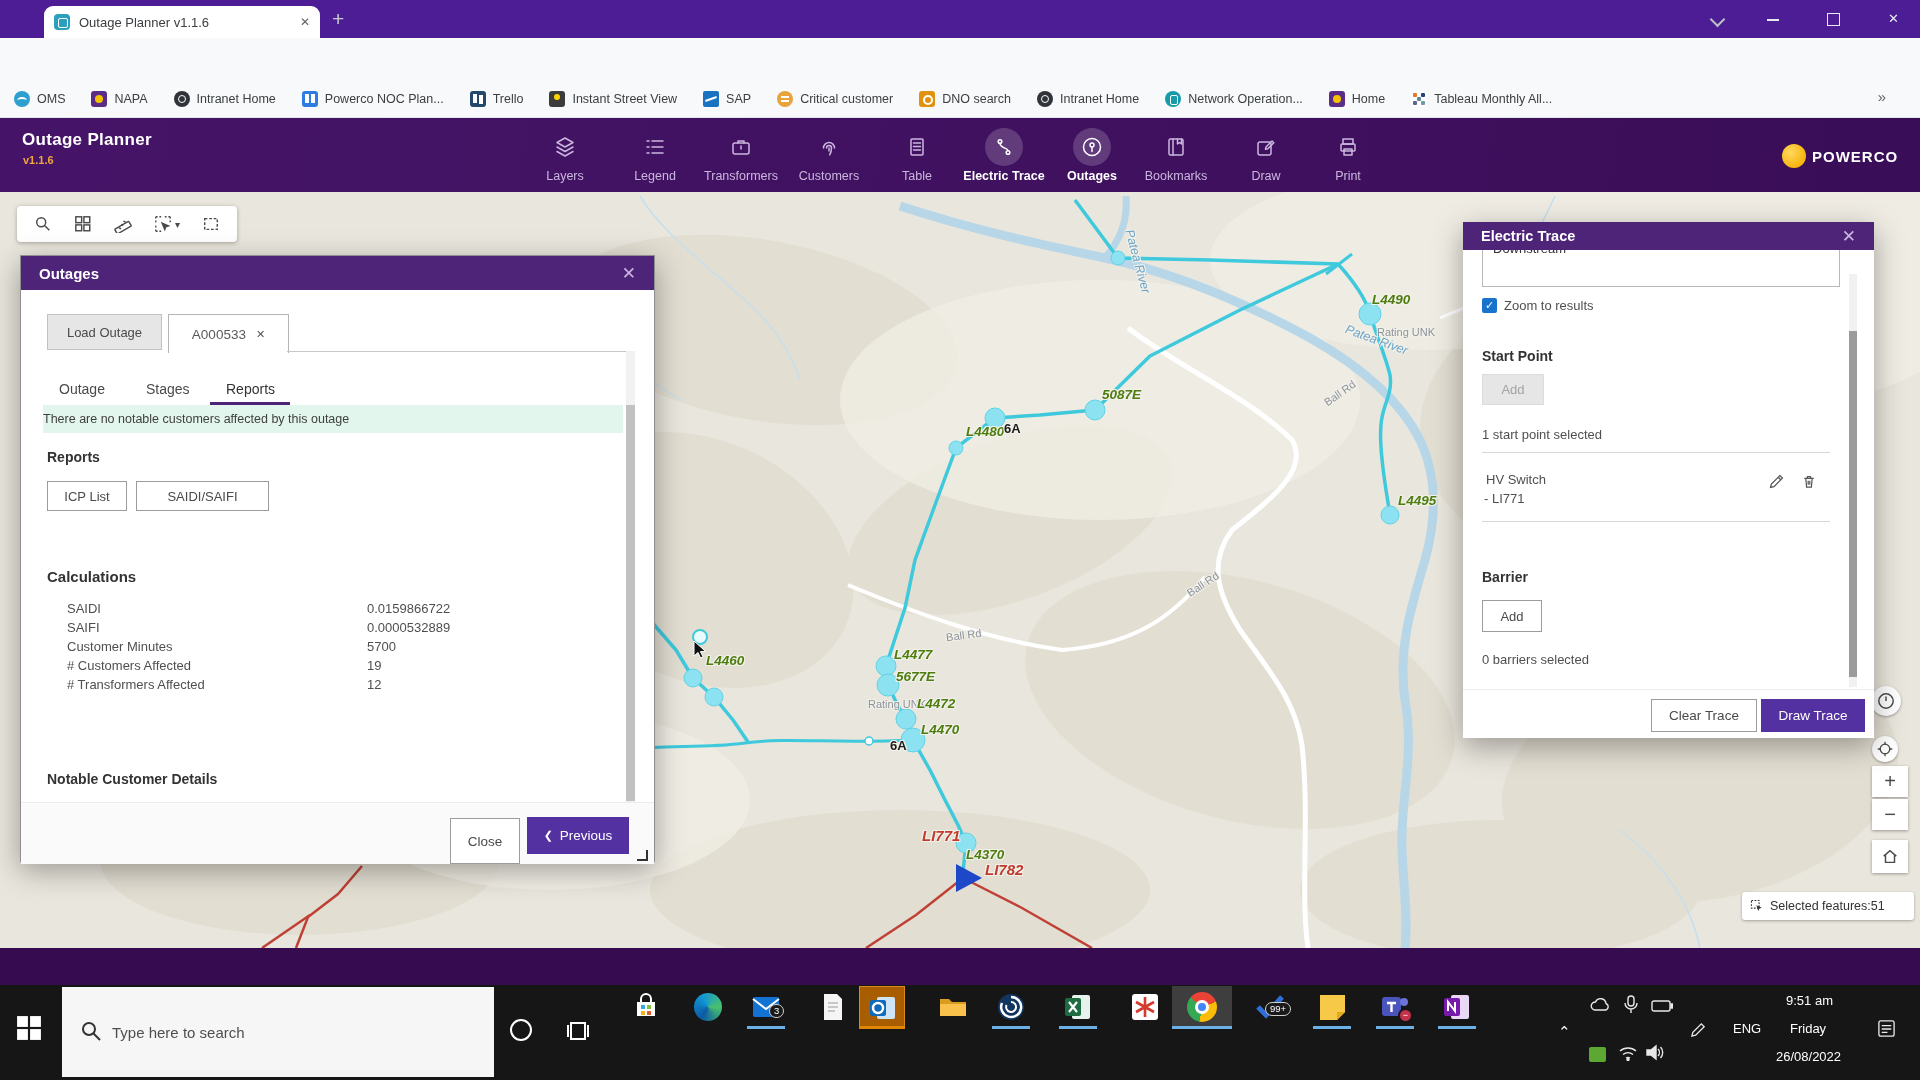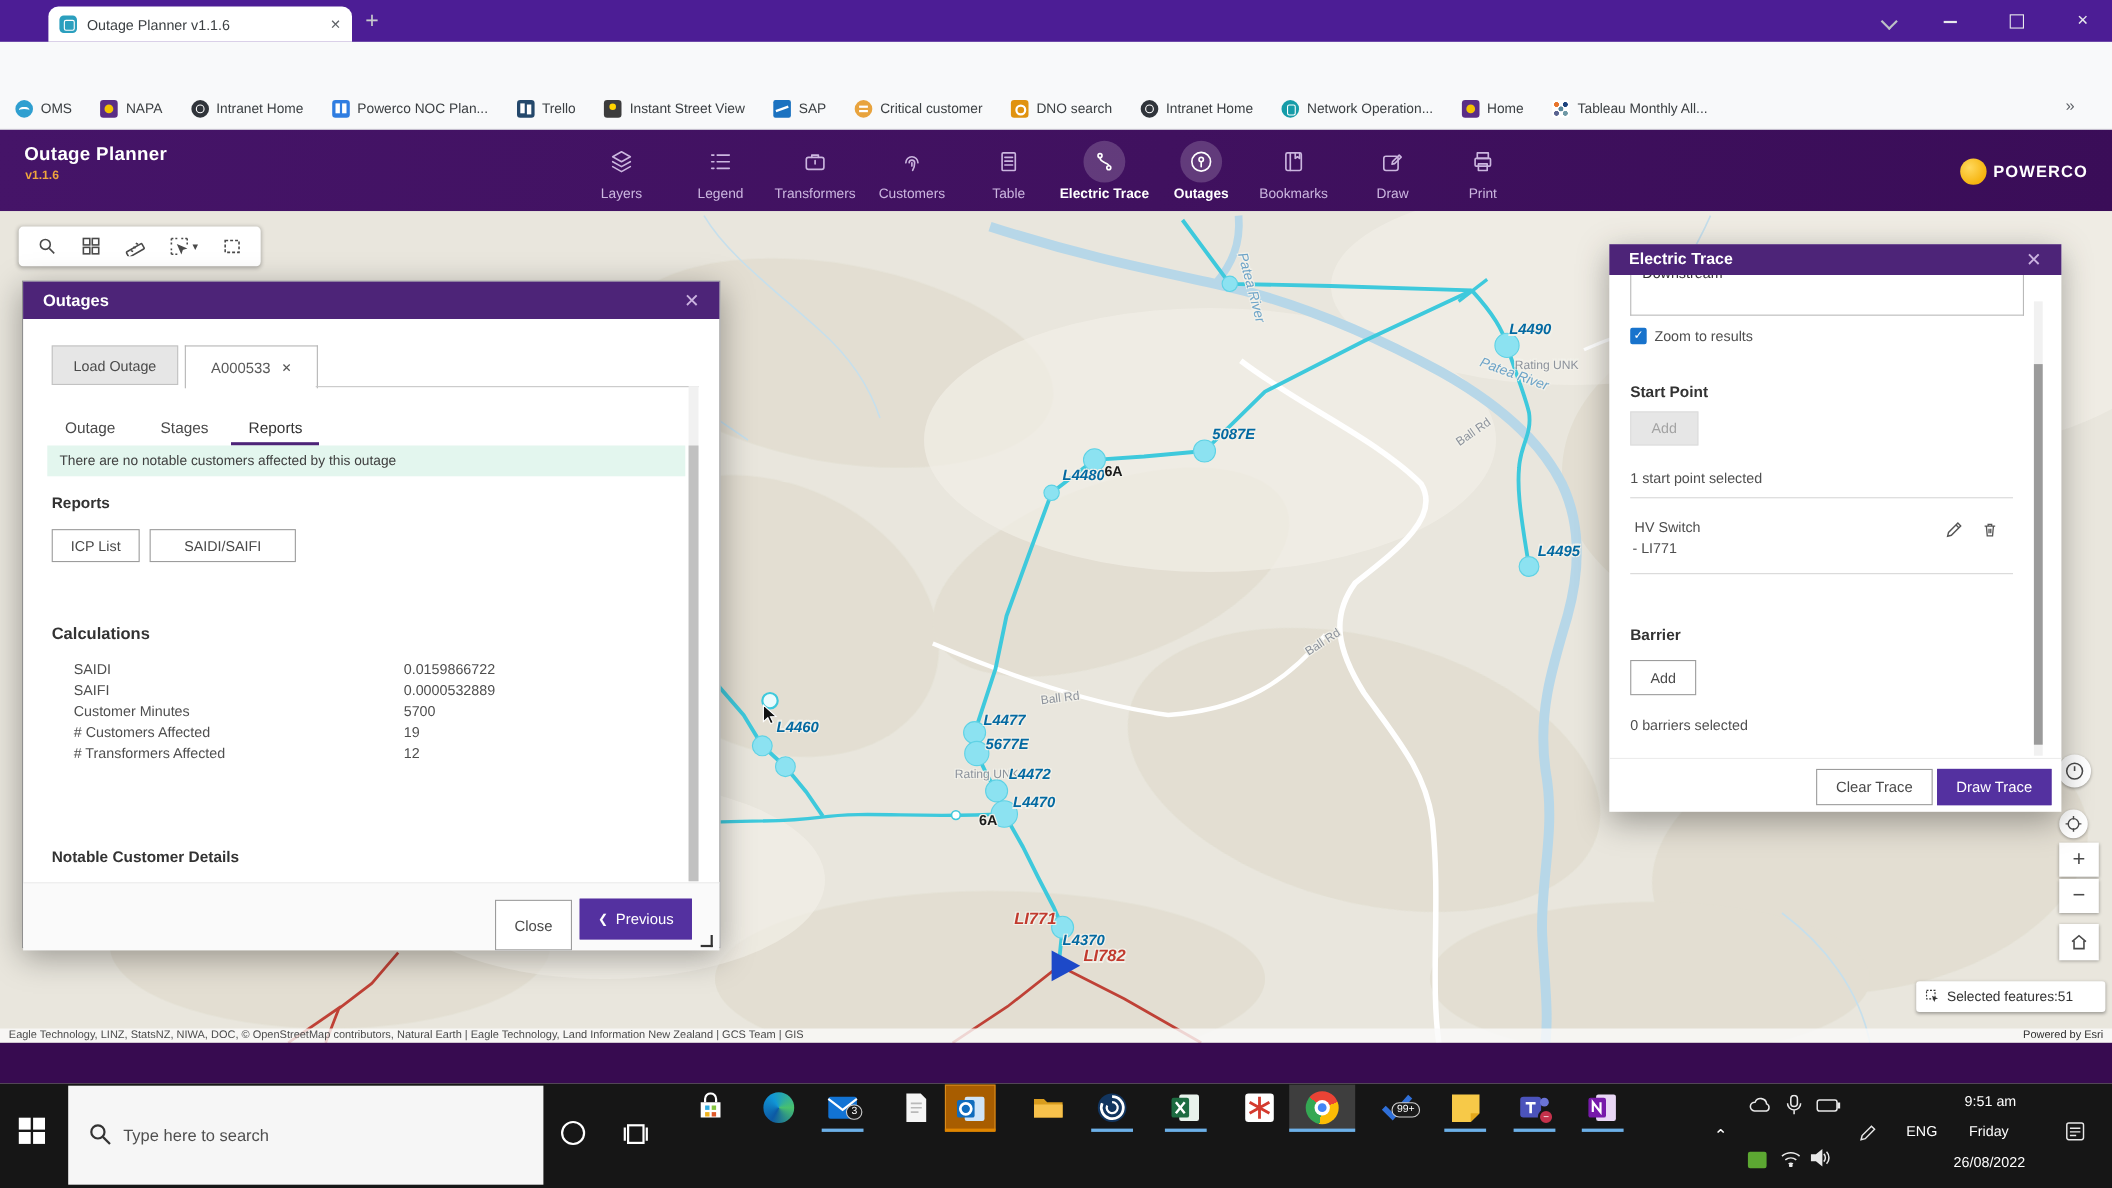--- a/index.html
+++ b/index.html
@@ -68,21 +68,21 @@
   .navitem.active .ic{background:rgba(255,255,255,0.18);}
   .navitem .lb{font-size:12.5px;margin-top:3px;}
   .navitem.active .lb{font-weight:bold;}
   .navitem svg{stroke:currentColor;fill:none;stroke-width:1.5;stroke-linecap:round;stroke-linejoin:round;}
   #logo{position:absolute;left:1782px;top:26px;display:flex;align-items:center;gap:6px;}
   #logodot{width:24px;height:24px;border-radius:50%;background:radial-gradient(circle at 35% 35%,#ffd95e,#f6b40e 70%);}
   #logotext{color:#fff;font-size:15px;font-weight:bold;letter-spacing:1px;}
   
   #map{position:absolute;left:0;top:192px;width:1920px;height:756px;background:#e9e6dd;overflow:hidden;}
   #mapsvg{position:absolute;left:0;top:-192px;width:1920px;height:1080px;pointer-events:none;}
-  .mlabel{position:absolute;font-weight:bold;font-style:italic;font-size:13.5px;color:#0369a1;white-space:nowrap;
+  .mlabel{position:absolute;font-weight:bold;font-style:italic;font-size:13.5px;color:#4d7c0f;white-space:nowrap;
     text-shadow:1px 1px 0 #f2f1ea,-1px -1px 0 #f2f1ea,1px -1px 0 #f2f1ea,-1px 1px 0 #f2f1ea;}
   .mlabel.grey{color:#8d939c;font-weight:normal;font-style:normal;font-size:11px;}
   .mlabel.red{color:#c13a2e;font-size:15px;}
   .mlabel.black{color:#1b1b1b;font-style:normal;font-size:13px;}
   .mlabel.river{color:#6ea4c8;font-weight:normal;font-size:12.5px;}
   #maptools{position:absolute;left:17px;top:14px;width:208px;height:36px;background:#fff;border-radius:4px;
     box-shadow:0 1px 4px rgba(0,0,0,.3);display:flex;align-items:center;justify-content:space-around;padding:0 6px;}
   #maptools svg{stroke:#4a4a4a;fill:none;stroke-width:1.6;}
   .caret{color:#4a4a4a;font-size:10px;}
   .mapctl{position:absolute;background:#fff;box-shadow:0 1px 3px rgba(0,0,0,.35);display:flex;align-items:center;justify-content:center;color:#4a4a4a;}
@@ -104,21 +104,21 @@
   .btn.grey{background:#e6e6e6;border-color:#c2c2c2;}
   .btn.primary{background:#5431a0;border-color:#5431a0;color:#fff;gap:7px;}
   .btn.disabled{background:#e6e6e6;border-color:#dcdcdc;color:#a3a3a3;}
   #outtab{position:absolute;left:147px;top:58px;width:119px;height:38px;background:#fff;border:1px solid #b5b5b5;border-bottom:none;
     display:flex;align-items:center;justify-content:center;gap:10px;font-size:13.5px;color:#5a5a5a;}
   #tabline{position:absolute;left:266px;top:95px;width:348px;height:1px;background:#c7c7c7;}
   .dtab{font-size:14px;color:#4a4a4a;}
   .dtab.active{color:#333;}
   #tabunderline{position:absolute;left:189px;top:146px;width:80px;height:3px;background:#4d2478;}
   #infobar{position:absolute;left:22px;top:149px;width:580px;height:28px;background:#e3f6ee;color:#404040;
-    font-size:12.5px;display:flex;align-items:center;padding-left:11px;box-sizing:border-box;}
+    font-size:12.5px;display:flex;align-items:center;box-sizing:border-box;}
   .dh2{position:absolute;font-size:14px;font-weight:bold;color:#333;}
   .calcrow{position:absolute;left:46px;width:560px;font-size:13px;color:#4f4f4f;display:flex;}
   .calcrow .v{position:absolute;left:300px;}
   #outfoot{position:absolute;left:0;top:546px;width:100%;height:61px;background:#fafafa;border-top:1px solid #ececec;}
   .vscroll{position:absolute;background:#f1f1f1;}
   .vthumb{position:absolute;background:#c1c1c1;}
   #resize{position:absolute;left:616px;top:594px;width:9px;height:9px;border-right:2px solid #333;border-bottom:2px solid #333;}
   
   #etdlg{left:1463px;top:222px;width:411px;height:516px;border:none;}
   #etdlg .dhead{height:28px;font-size:14.5px;}
@@ -610,24 +610,20 @@
     <div class="dh2" style="left:19px;top:347px">Barrier</div>
     <div class="btn abs" style="left:19px;top:378px;width:60px;height:32px">Add</div>
     <div class="ettext" style="left:19px;top:430px">0 barriers selected</div>
     <div id="etfoot"></div>
     <div class="btn abs" style="left:188px;top:477px;width:106px;height:33px;font-size:13.5px">Clear Trace</div>
     <div class="btn primary abs" style="left:298px;top:477px;width:104px;height:33px;font-size:13.5px">Draw Trace</div>
     <div class="vscroll" style="left:386px;top:52px;width:8px;height:413px"></div>
     <div class="vthumb" style="left:386px;top:109px;width:8px;height:346px;background:#9b9b9b"></div>
   </div>
 
-  <div id="attrib">
-    <span>Eagle Technology, LINZ, StatsNZ, NIWA, DOC, © OpenStreetMap contributors, Natural Earth | Eagle Technology, Land Information New Zealand | GCS Team | GIS</span>
-    <span class="right">Powered by Esri</span>
-  </div>
   <div id="pstrip"></div>
 
   <div id="taskbar">
     <svg class="abs" style="left:16px;top:30px" width="26" height="26" viewBox="0 0 24 24">
       <rect x="1" y="1" width="10" height="10" fill="#fff"></rect>
         <rect x="13" y="1" width="10" height="10" fill="#fff"></rect>
       <rect x="1" y="13" width="10" height="10" fill="#fff"></rect>
         <rect x="13" y="13" width="10" height="10" fill="#fff"></rect>
       </svg>
     <div id="tsearch">

